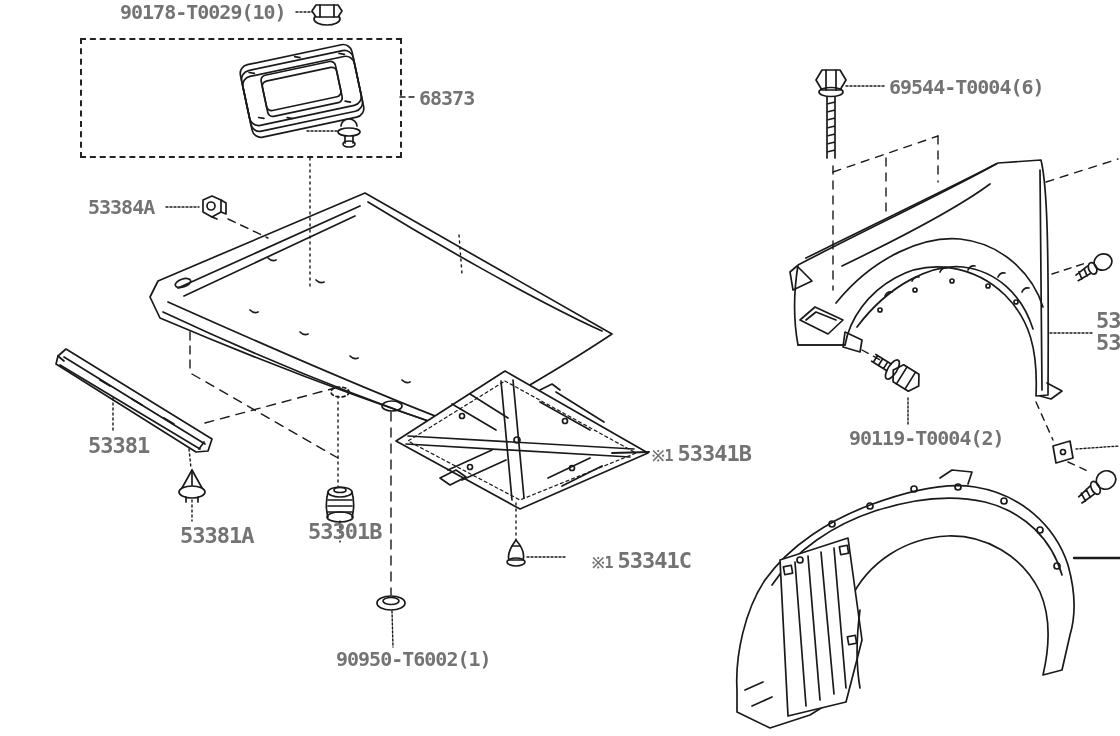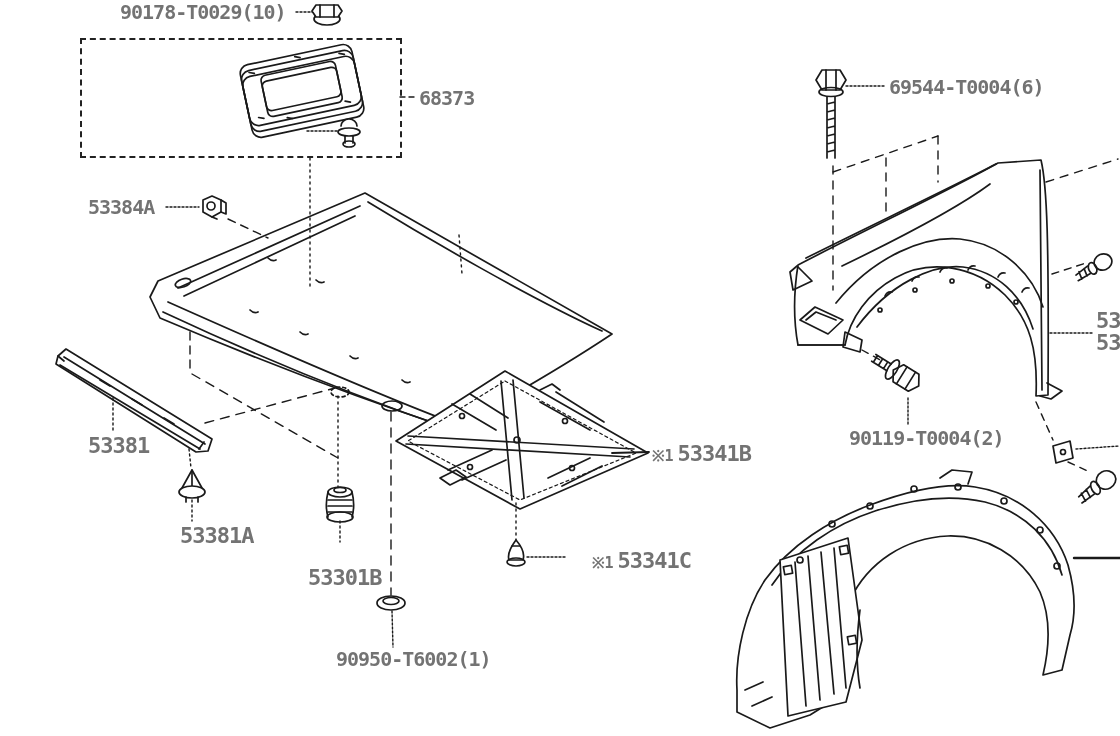--- a/index.html
+++ b/index.html
@@ -8,21 +8,21 @@
   svg{position:absolute;left:0;top:0;}
   .lbl{position:absolute;font-weight:700;font-size:20px;line-height:1;color:#737373;
        letter-spacing:-1px;white-space:nowrap;}
   .lbl .pfx{font-size:15px;letter-spacing:0;margin-right:4px;}
   #l90178{left:120px;top:2px;}
   #l76186{left:419px;top:88px;}
   #l90467{left:147px;top:120px;}
   #l53384A{left:88px;top:197px;}
   #l53381{left:88px;top:435px;font-size:22px;}
   #l53381A{left:162px;top:525px;font-size:22px;margin-left:18px;}
-  #l53301B{left:308px;top:567px;font-size:22px;}
+  #l53301B{left:308px;top:521px;font-size:22px;}
   #l90950{left:336px;top:649px;}
   #l53341B{left:652px;top:443px;font-size:22px;}
   #l53341C{left:592px;top:550px;font-size:22px;}
   #l90119_6{left:889px;top:77px;}
   #l90119_2{left:849px;top:428px;}
   #ledgeA{left:1096px;top:310px;font-size:22px;}
   #ledgeB{left:1096px;top:332px;font-size:22px;}
   .pill{position:absolute;left:383px;top:182px;width:137px;height:51px;border-radius:26px;
         background:#F7CC55;display:flex;align-items:center;justify-content:center;
         font-weight:700;font-size:24px;letter-spacing:-1px;color:#111;}

